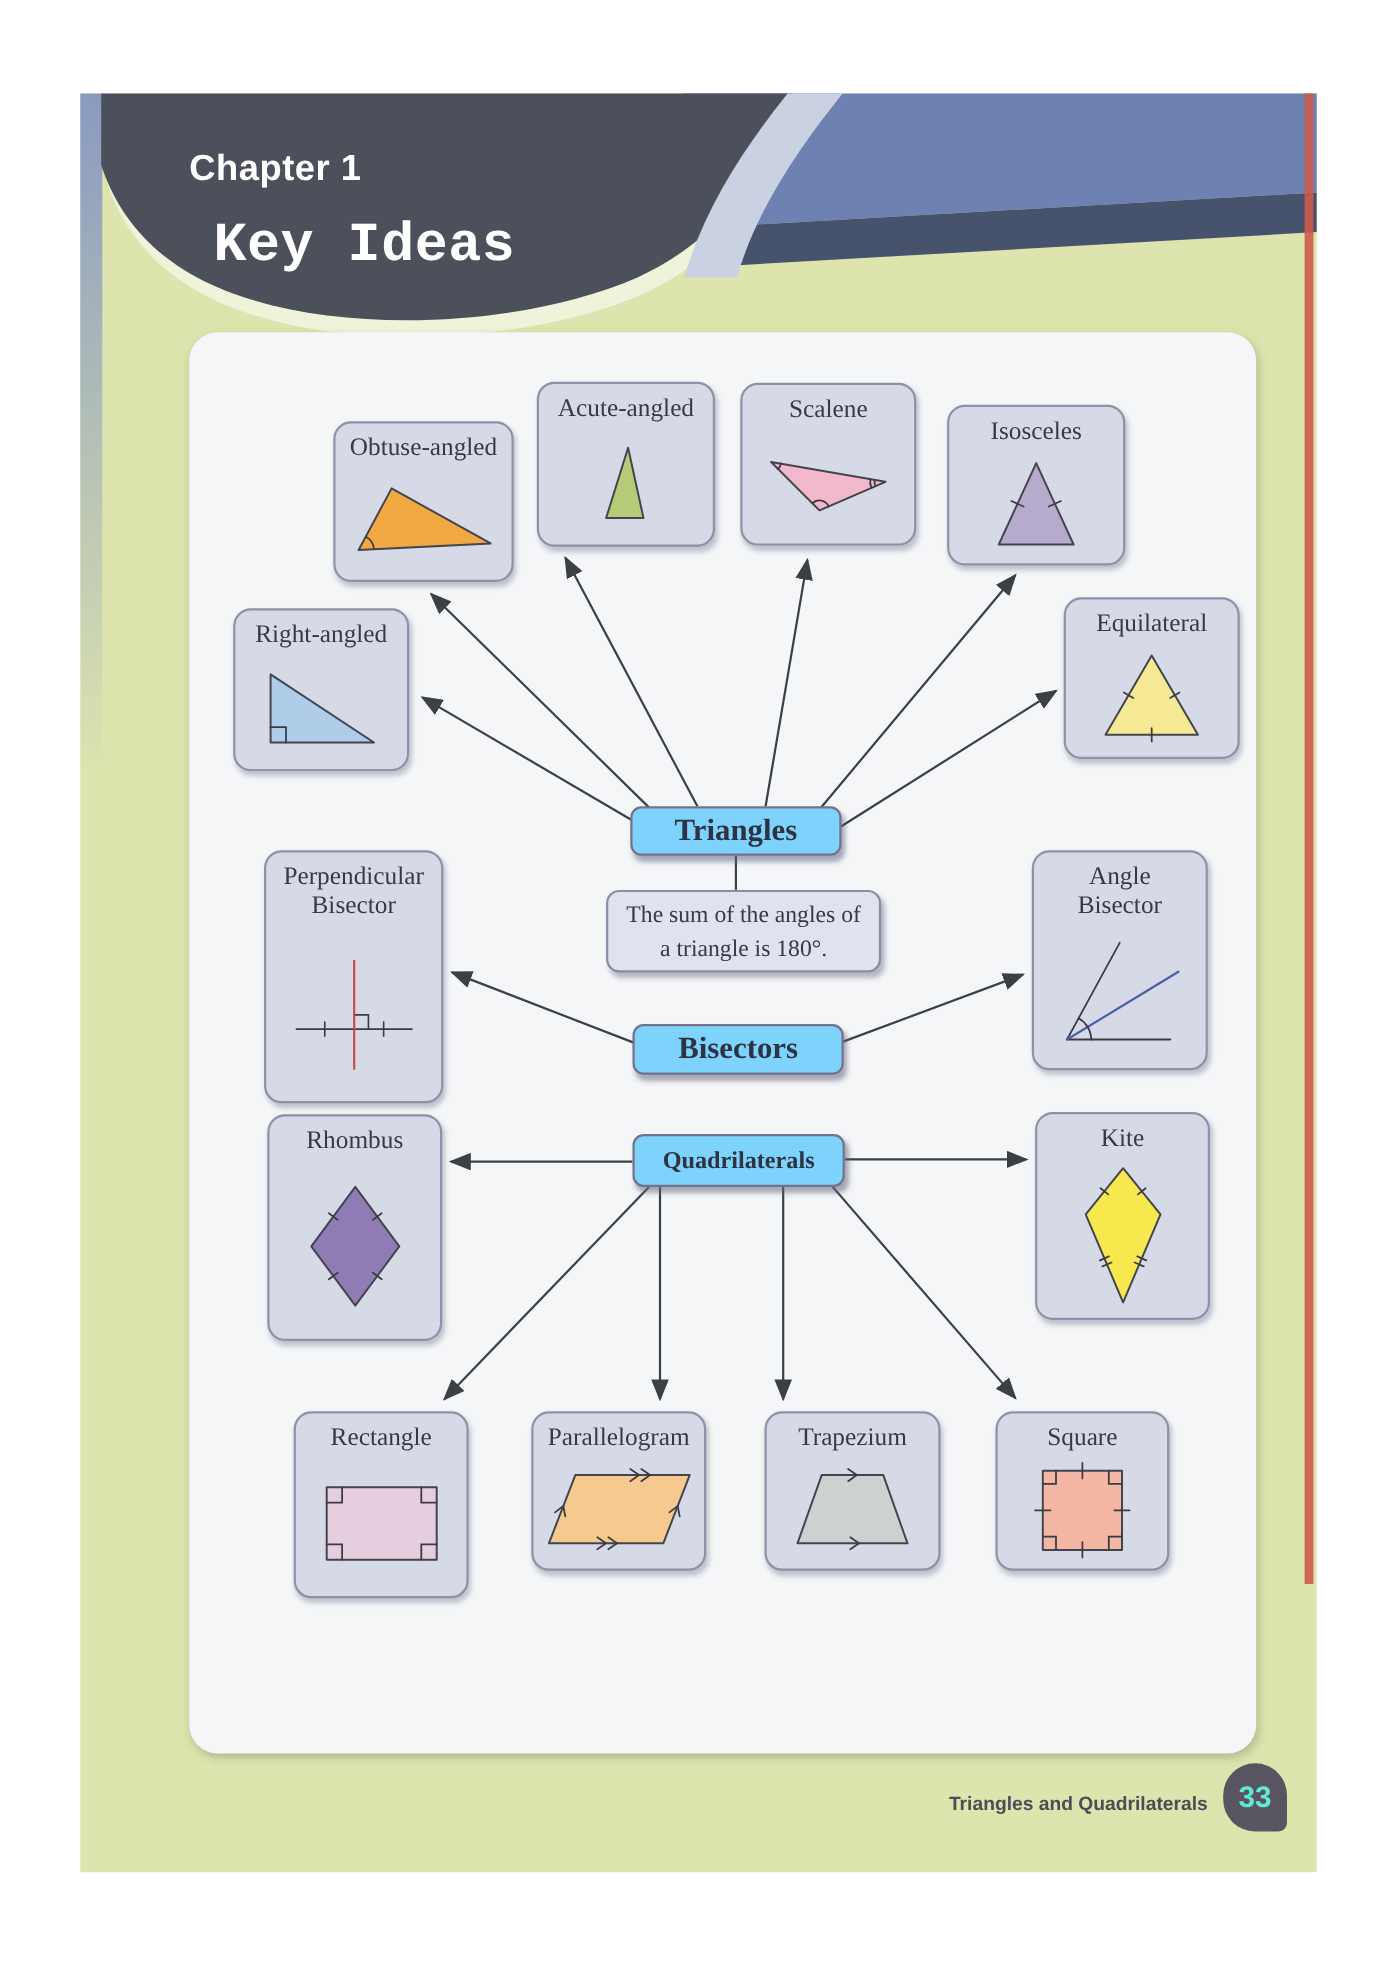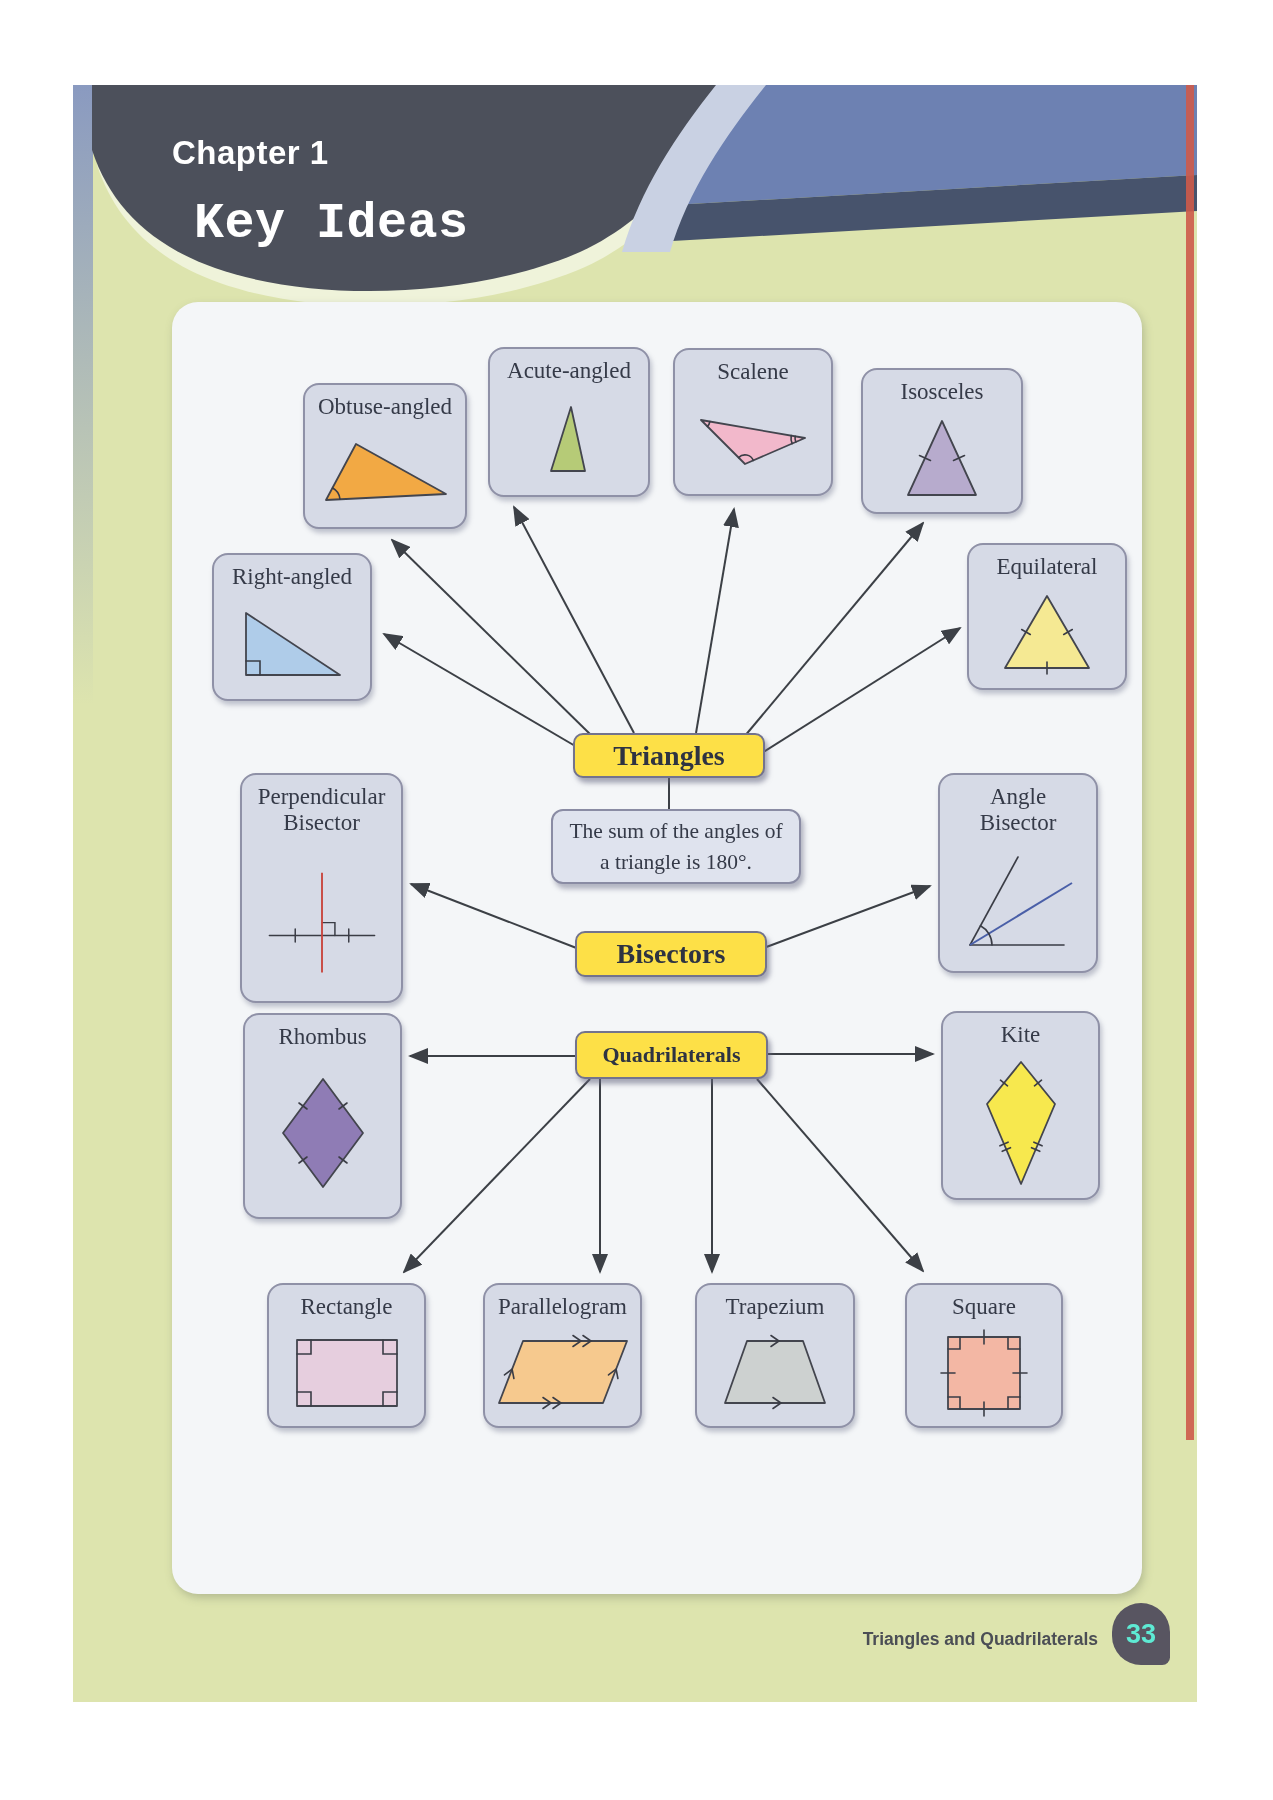--- a/index.html
+++ b/index.html
@@ -27,21 +27,21 @@
     background:#d6dae6;border:2px solid #8f91a7;border-radius:16px;
     box-shadow:2px 4px 5px rgba(110,115,140,.4);z-index:3;
     display:flex;flex-direction:column;align-items:center;box-sizing:border-box;
   }
   .box-label{
     font-size:23px;color:#353a48;margin-top:9px;text-align:center;
     line-height:1.12;padding:0 10px;
   }
   .figure{margin:auto;display:block;}
   .node{
-    background:#fde047;border:2px solid #73738d;border-radius:10px;
+    background:#7dd3fc;border:2px solid #73738d;border-radius:10px;
     box-shadow:3px 5px 5px rgba(100,102,128,.55);z-index:3;
     display:flex;align-items:center;justify-content:center;
     font-weight:bold;font-size:28px;color:#2e3342;box-sizing:border-box;
   }
   .fact{
     background:#dfe3ee;border:2px solid #8a8ca4;border-radius:12px;
     box-shadow:3px 5px 5px rgba(100,102,128,.45);z-index:3;
     display:flex;align-items:center;justify-content:center;text-align:center;
     font-size:21.5px;color:#353a48;line-height:1.4;padding:18px 16px;box-sizing:border-box;
   }
@@ -206,21 +206,21 @@
 <div class="abs box" style="left:941px;top:1011px;width:159px;height:189px">
   <div class="box-label">Kite</div>
   <svg class="figure" width="92" height="134" viewBox="0 0 92 130">
     <polygon class="shape" points="46,4 80,46 46,126 12,46" fill="#f7e84e"></polygon>
     <path class="mk" d="M 25.5,22.2 L 32.5,27.8 M 59.5,27.8 L 66.5,22.2"></path>
     <path class="mk" d="M 24.9,87.8 L 33.1,84.2 M 27.2,93.3 L 35.5,89.7"></path>
     <path class="mk" d="M 58.9,84.2 L 67.1,87.8 M 56.5,89.7 L 64.8,93.3"></path>
   </svg>
 </div>
 
-<div class="abs box" style="left:267px;top:1283px;width:159px;height:145px">
+<div class="abs box" style="left:267px;top:1283px;width:159px;height:170px">
   <div class="box-label">Rectangle</div>
   <svg class="figure" width="120" height="86" viewBox="0 0 120 86">
     <rect class="shape" x="10" y="10" width="100" height="66" fill="#e6cede"></rect>
     <path class="mk" d="M 24,10 V 24 H 10 M 96,10 V 24 H 110 M 10,62 H 24 V 76 M 110,62 H 96 V 76"></path>
   </svg>
 </div>
 
 <div class="abs box" style="left:483px;top:1283px;width:159px;height:145px">
   <div class="box-label">Parallelogram</div>
   <svg class="figure" width="140" height="80" viewBox="0 0 140 80">

